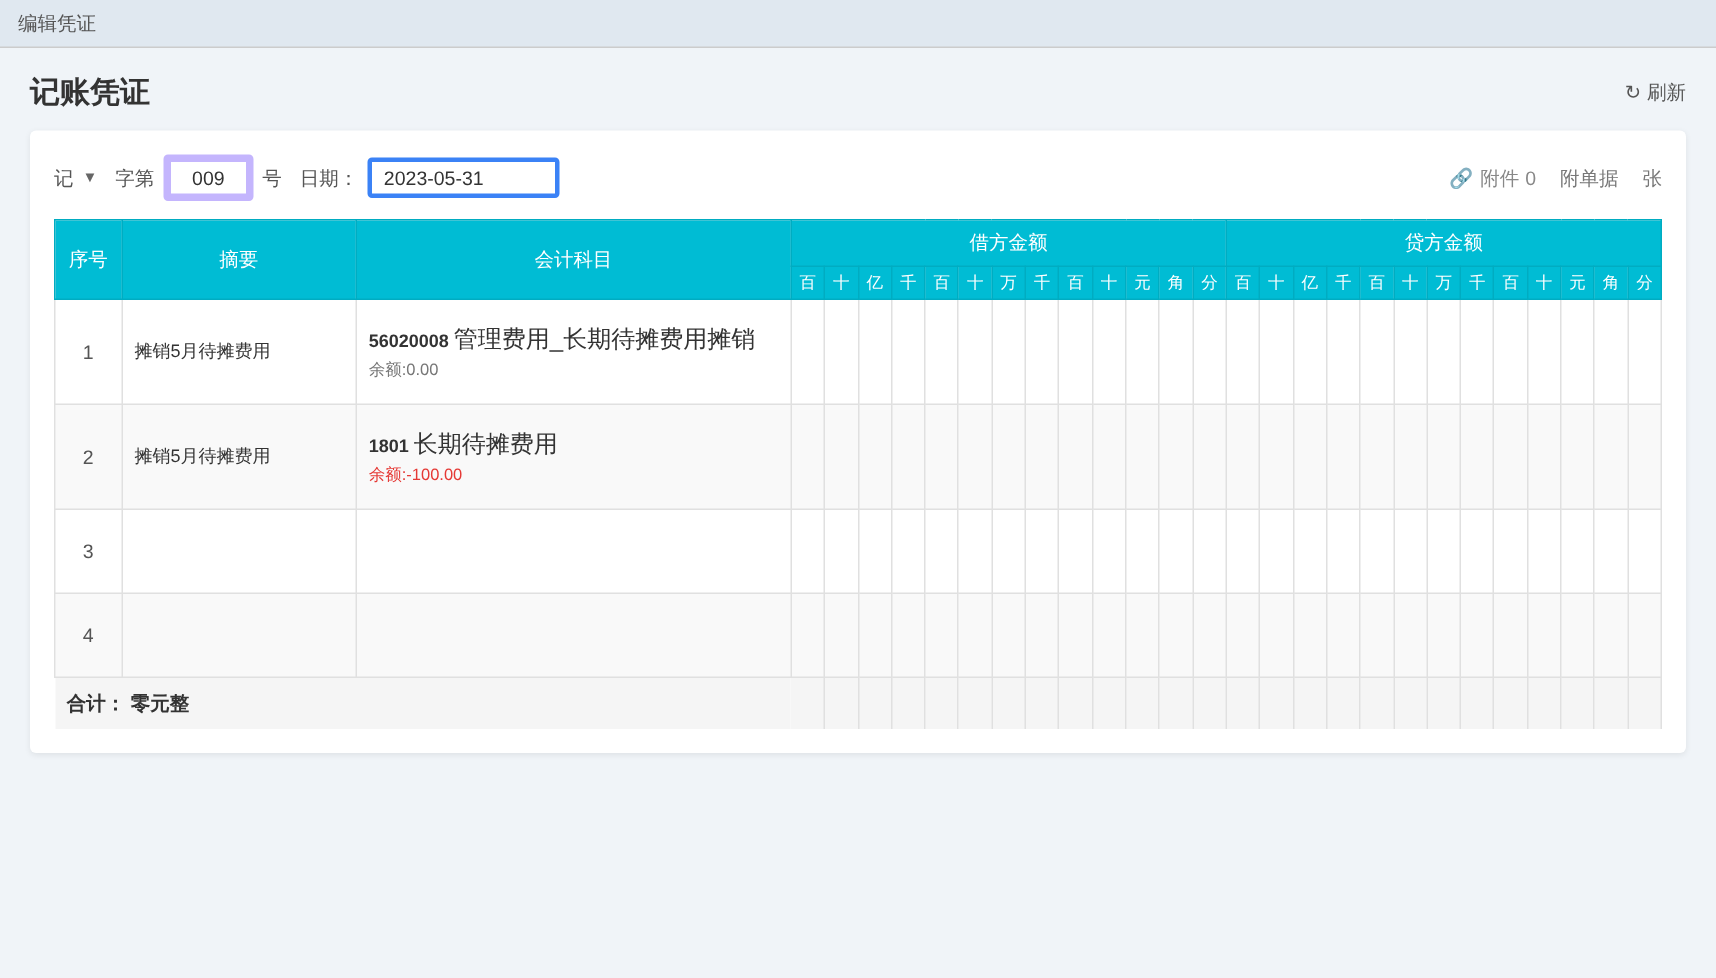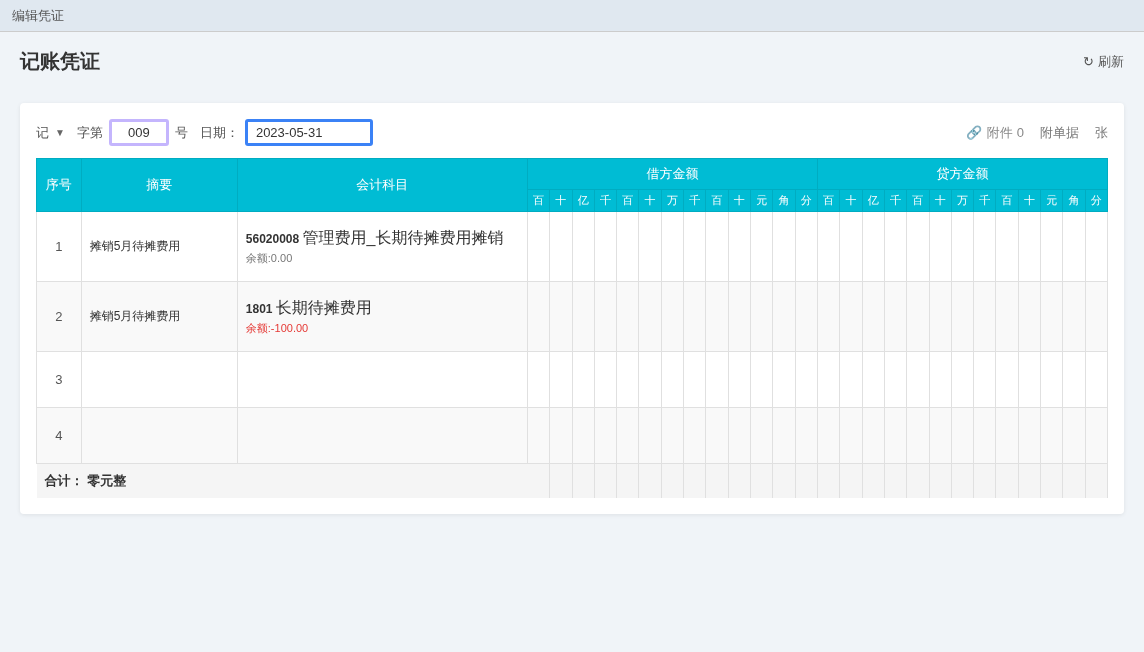--- a/index.html
+++ b/index.html
@@ -27,21 +27,21 @@
       align-items: center;
     }
     .main-content {
       padding: 16px 20px;
       flex: 1;
     }
     .page-header {
       display: flex;
       justify-content: space-between;
       align-items: center;
-      margin-bottom: 28px;
+      margin-bottom: 12px;
     }
     .page-title {
       font-size: 20px;
       font-weight: bold;
       color: #333;
     }
     .refresh-btn {
       display: flex;
       align-items: center;
       gap: 4px;
@@ -67,21 +67,21 @@
     .form-item {
       display: flex;
       align-items: center;
       gap: 6px;
     }
     .form-label {
       color: #555;
       font-size: 13px;
     }
     .form-input {
-      border: 3px solid #c4b5fd;
+      border: 5px solid #c4b5fd;
       border-radius: 3px;
       padding: 3px 8px;
       font-size: 13px;
       color: #333;
       background: #fff;
       width: 60px;
       text-align: center;
     }
     .form-input-date {
       border: 3px solid #3b82f6;

